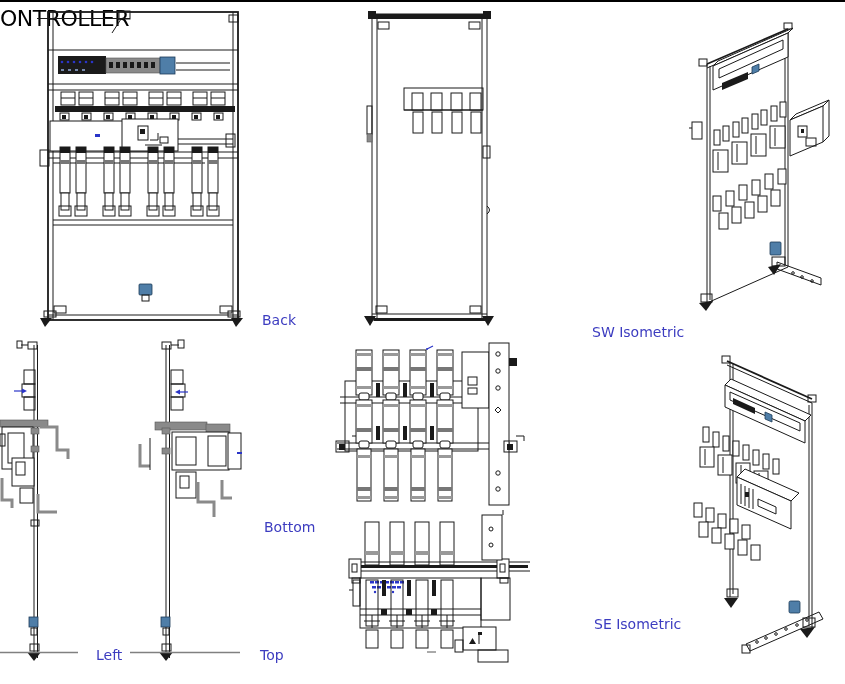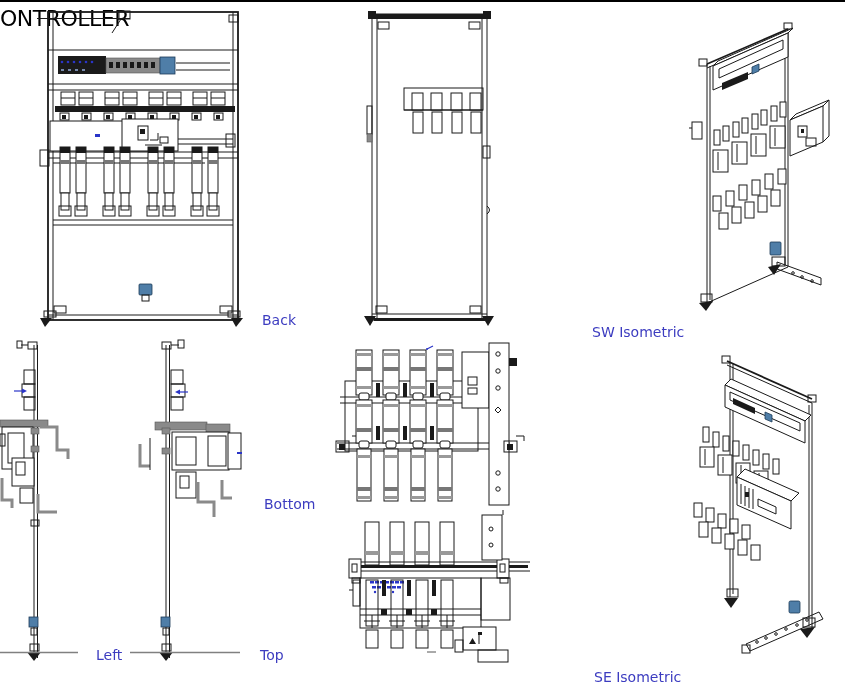--- a/index.html
+++ b/index.html
@@ -589,17 +589,17 @@
       <circle class="ln" cx="797" cy="625" r="1.3"></circle>
         <circle class="ln" cx="807" cy="620" r="1.3"></circle>
       <rect class="ln" x="742" y="645" width="8" height="8"></rect>
       <rect class="ln" x="803" y="618" width="12" height="9"></rect>
       <polygon class="blk" points="800,629 815,627 807,638"></polygon>
     </g>
   </svg>
 
   <div class="view-label" style="left:262px;top:312px">Back</div>
   <div class="view-label" style="left:592px;top:324px">SW Isometric</div>
-  <div class="view-label" style="left:264px;top:496px">Bottom</div>
+  <div class="view-label" style="left:264px;top:519px">Bottom</div>
   <div class="view-label" style="left:96px;top:647px">Left</div>
   <div class="view-label" style="left:260px;top:647px">Top</div>
-  <div class="view-label" style="left:594px;top:669px">SE Isometric</div>
+  <div class="view-label" style="left:594px;top:616px">SE Isometric</div>
 </div>
 
 </body></html>

